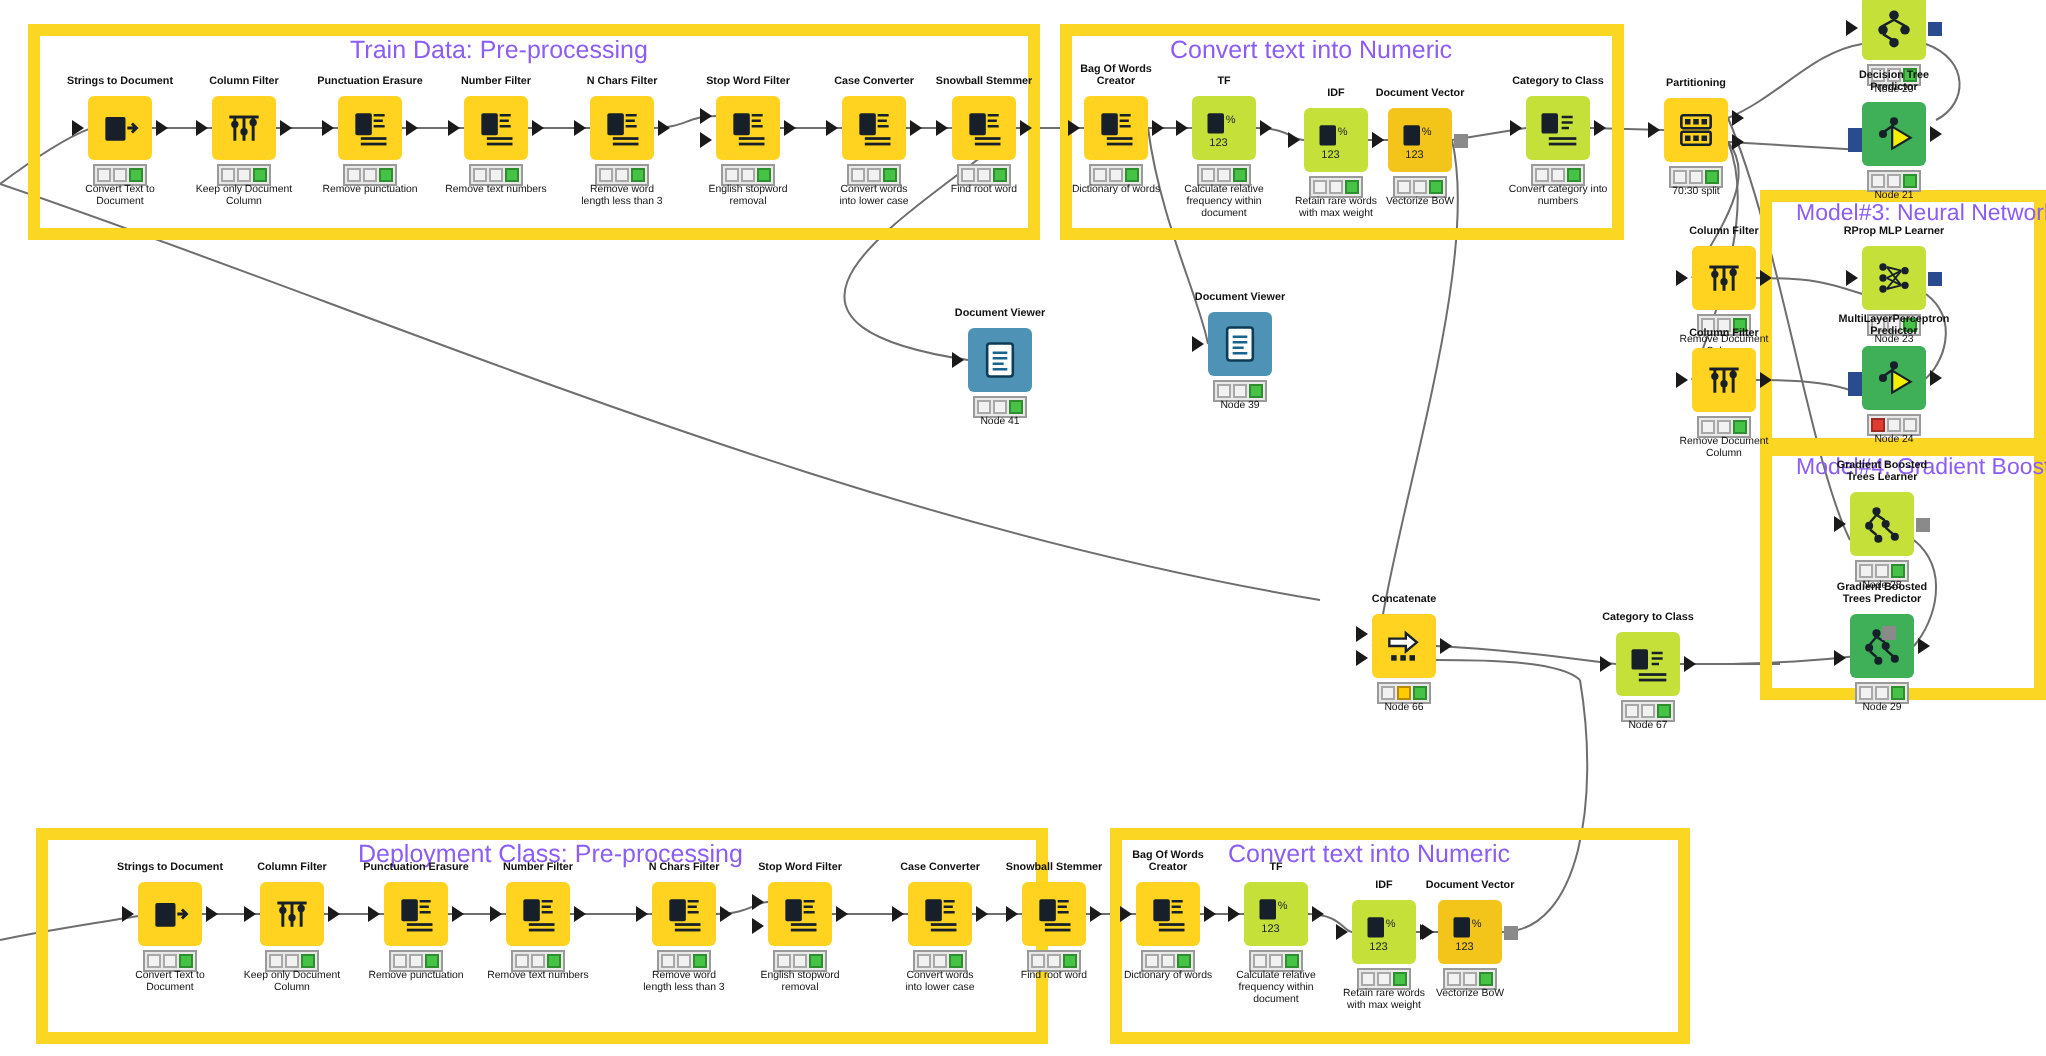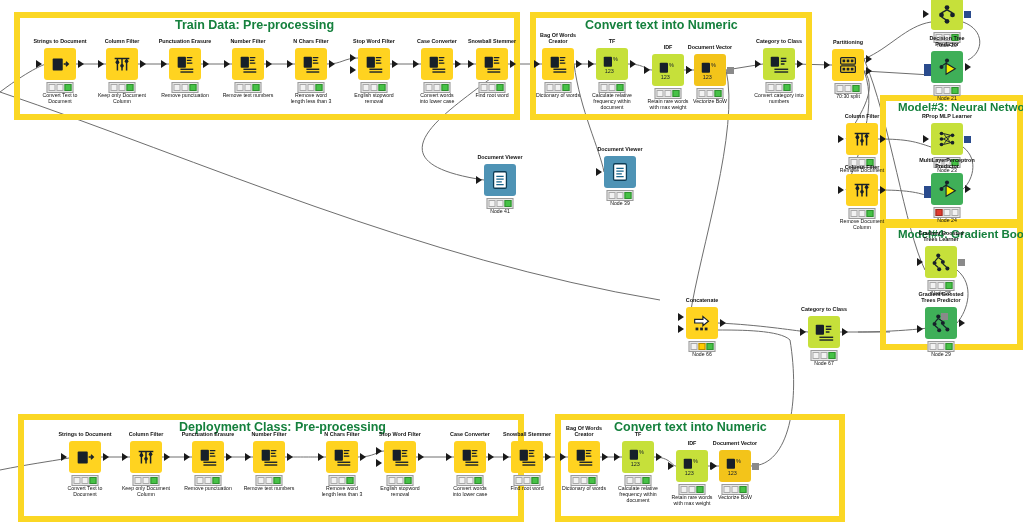--- a/index.html
+++ b/index.html
@@ -3,21 +3,21 @@
 <meta charset="utf-8">
 <style>
   html,body{margin:0;padding:0;background:#ffffff;}
   body{width:1023px;height:528px;overflow:hidden;
        font-family:"Liberation Sans","DejaVu Sans",sans-serif;
        -webkit-font-smoothing:antialiased;}
   #canvas{position:relative;width:1023px;height:528px;background:#fff;}
 
   
   .group{position:absolute;border:6px solid #FBD724;background:transparent;box-sizing:border-box;}
-  .group-title{position:absolute;font-weight:bold;color:#15803d;white-space:nowrap;}
+  .group-title{position:absolute;font-weight:normal;color:#8b5cf6;white-space:nowrap;}
 
   
   .node{position:absolute;width:0;height:0;}
   .nbox{position:absolute;left:-16px;top:-16px;width:32px;height:32px;border-radius:3px;
         box-sizing:border-box;display:flex;align-items:center;justify-content:center;}
   .nbox.yellow{background:#FFD320;}
   .nbox.ygreen{background:#C6E03A;}
   .nbox.green{background:#3FAF58;}
   .nbox.blue{background:#4E93B5;}
   .nbox.orange{background:#F3C41A;}

